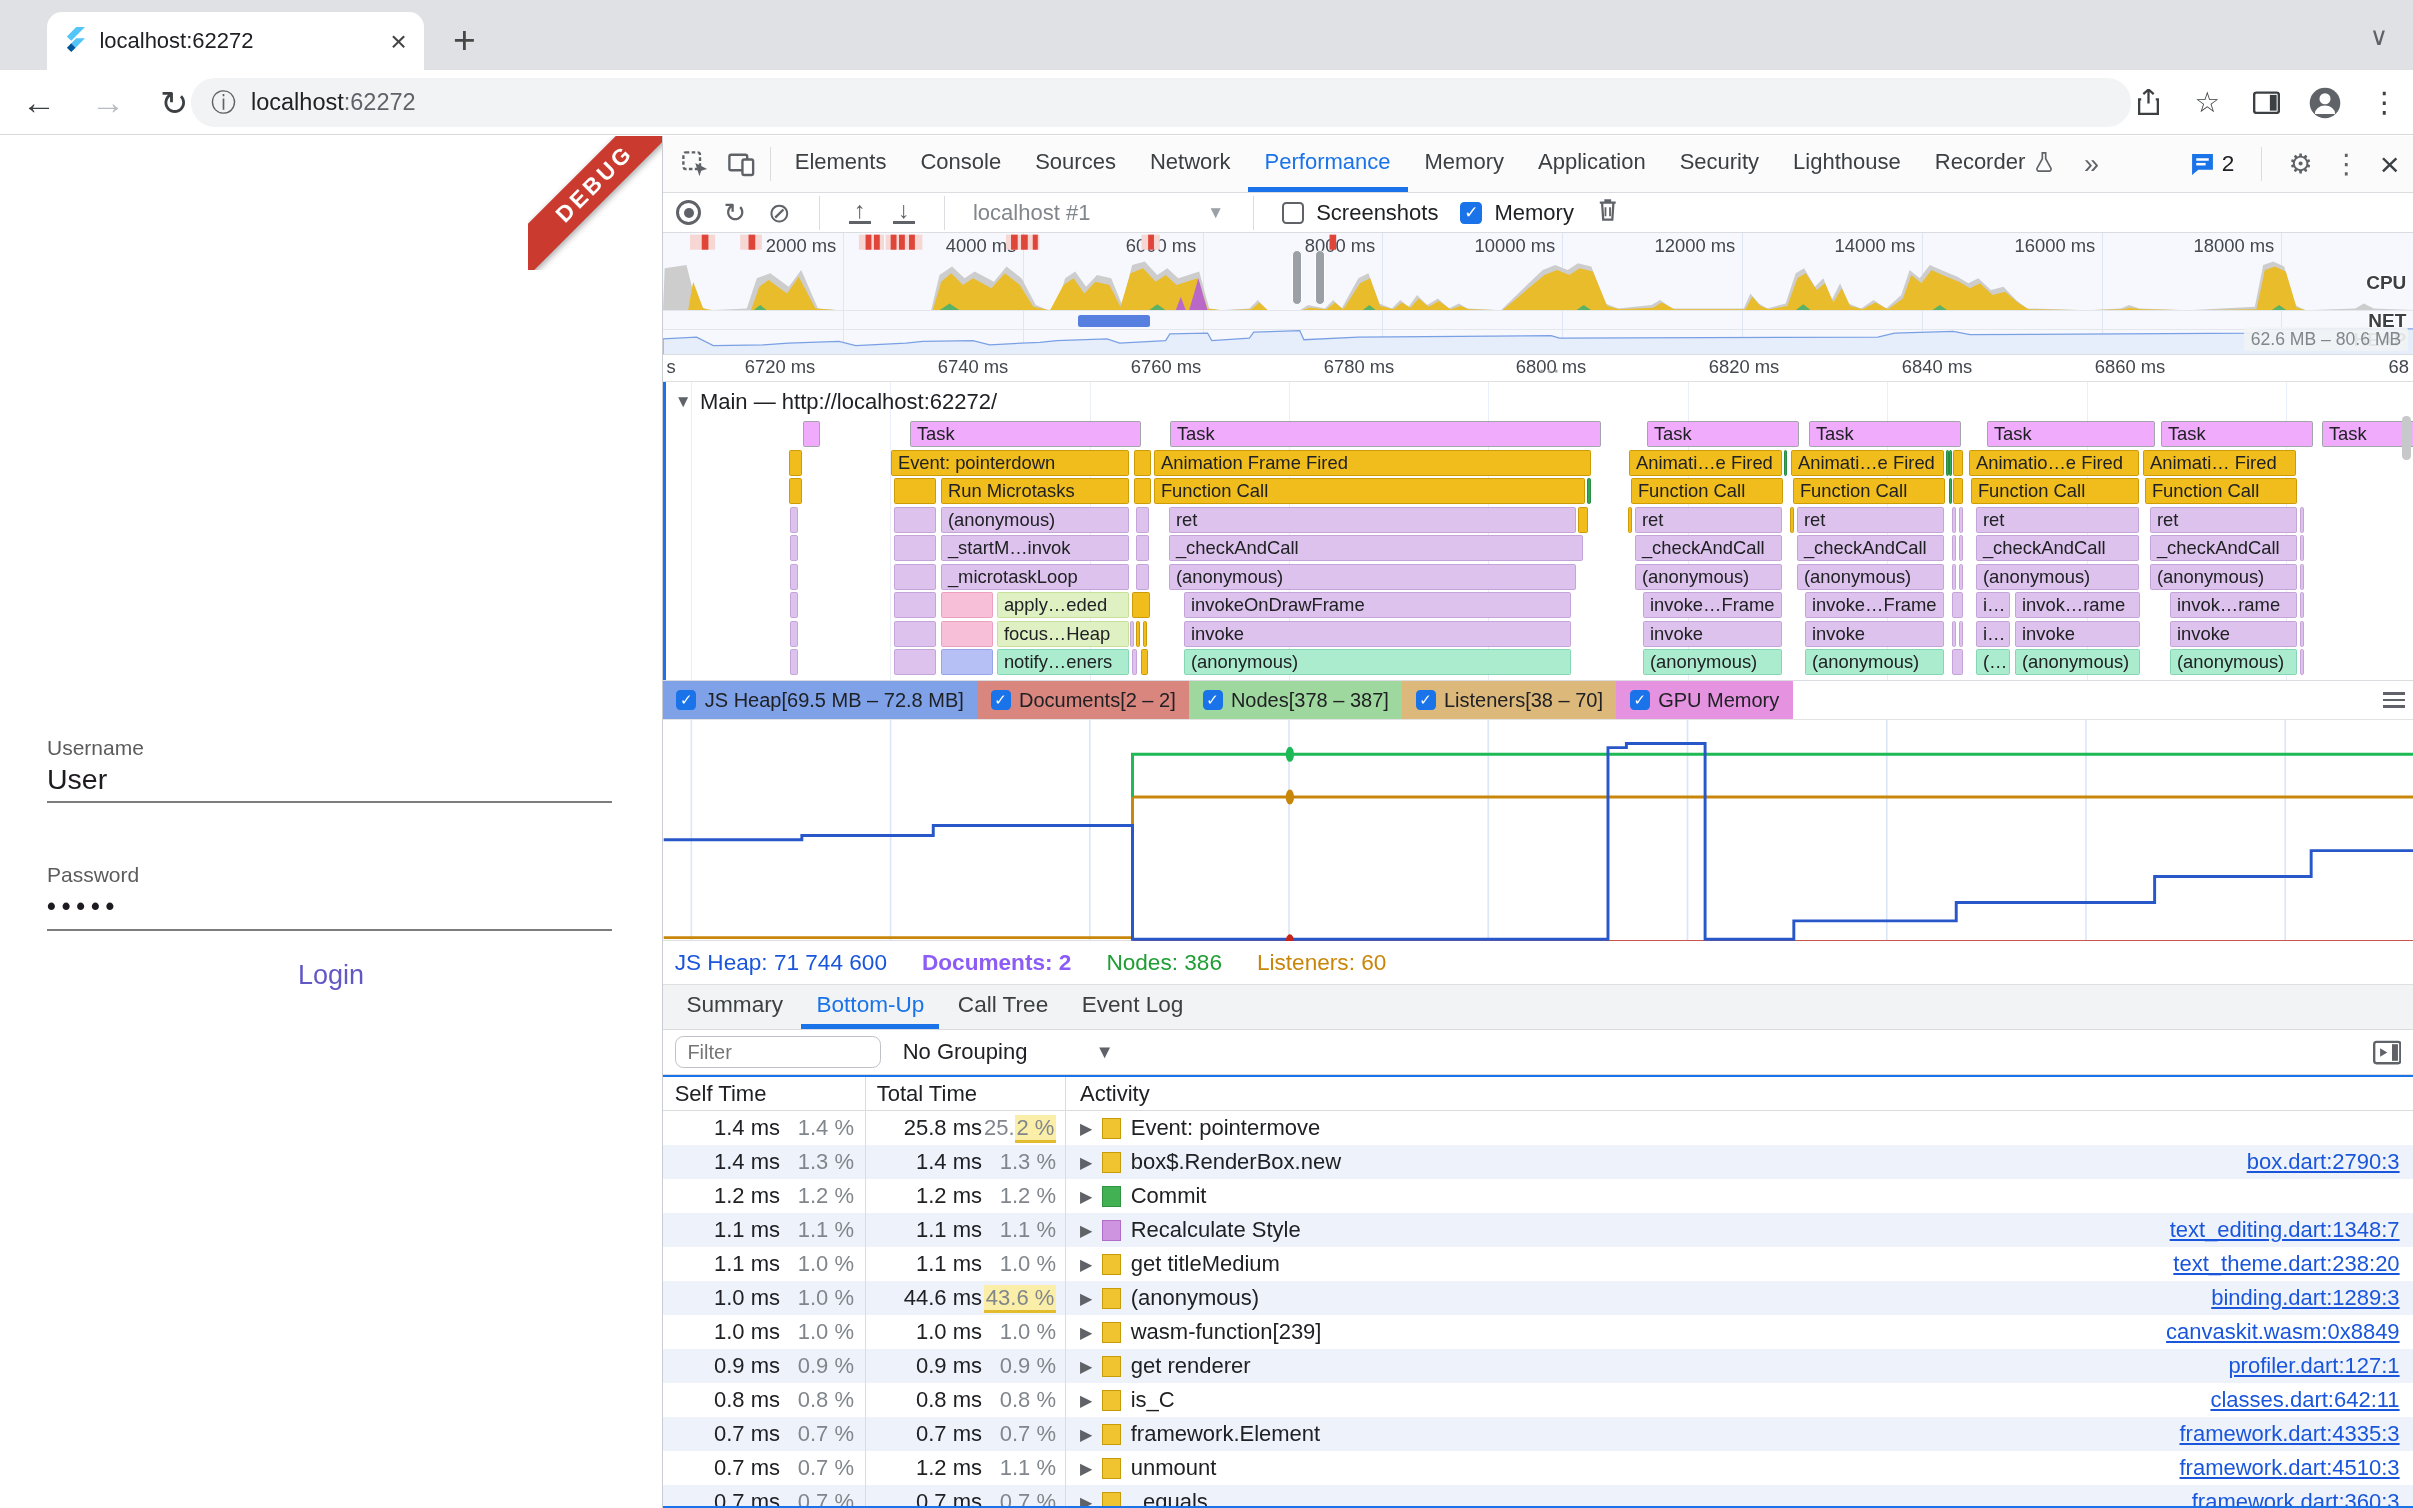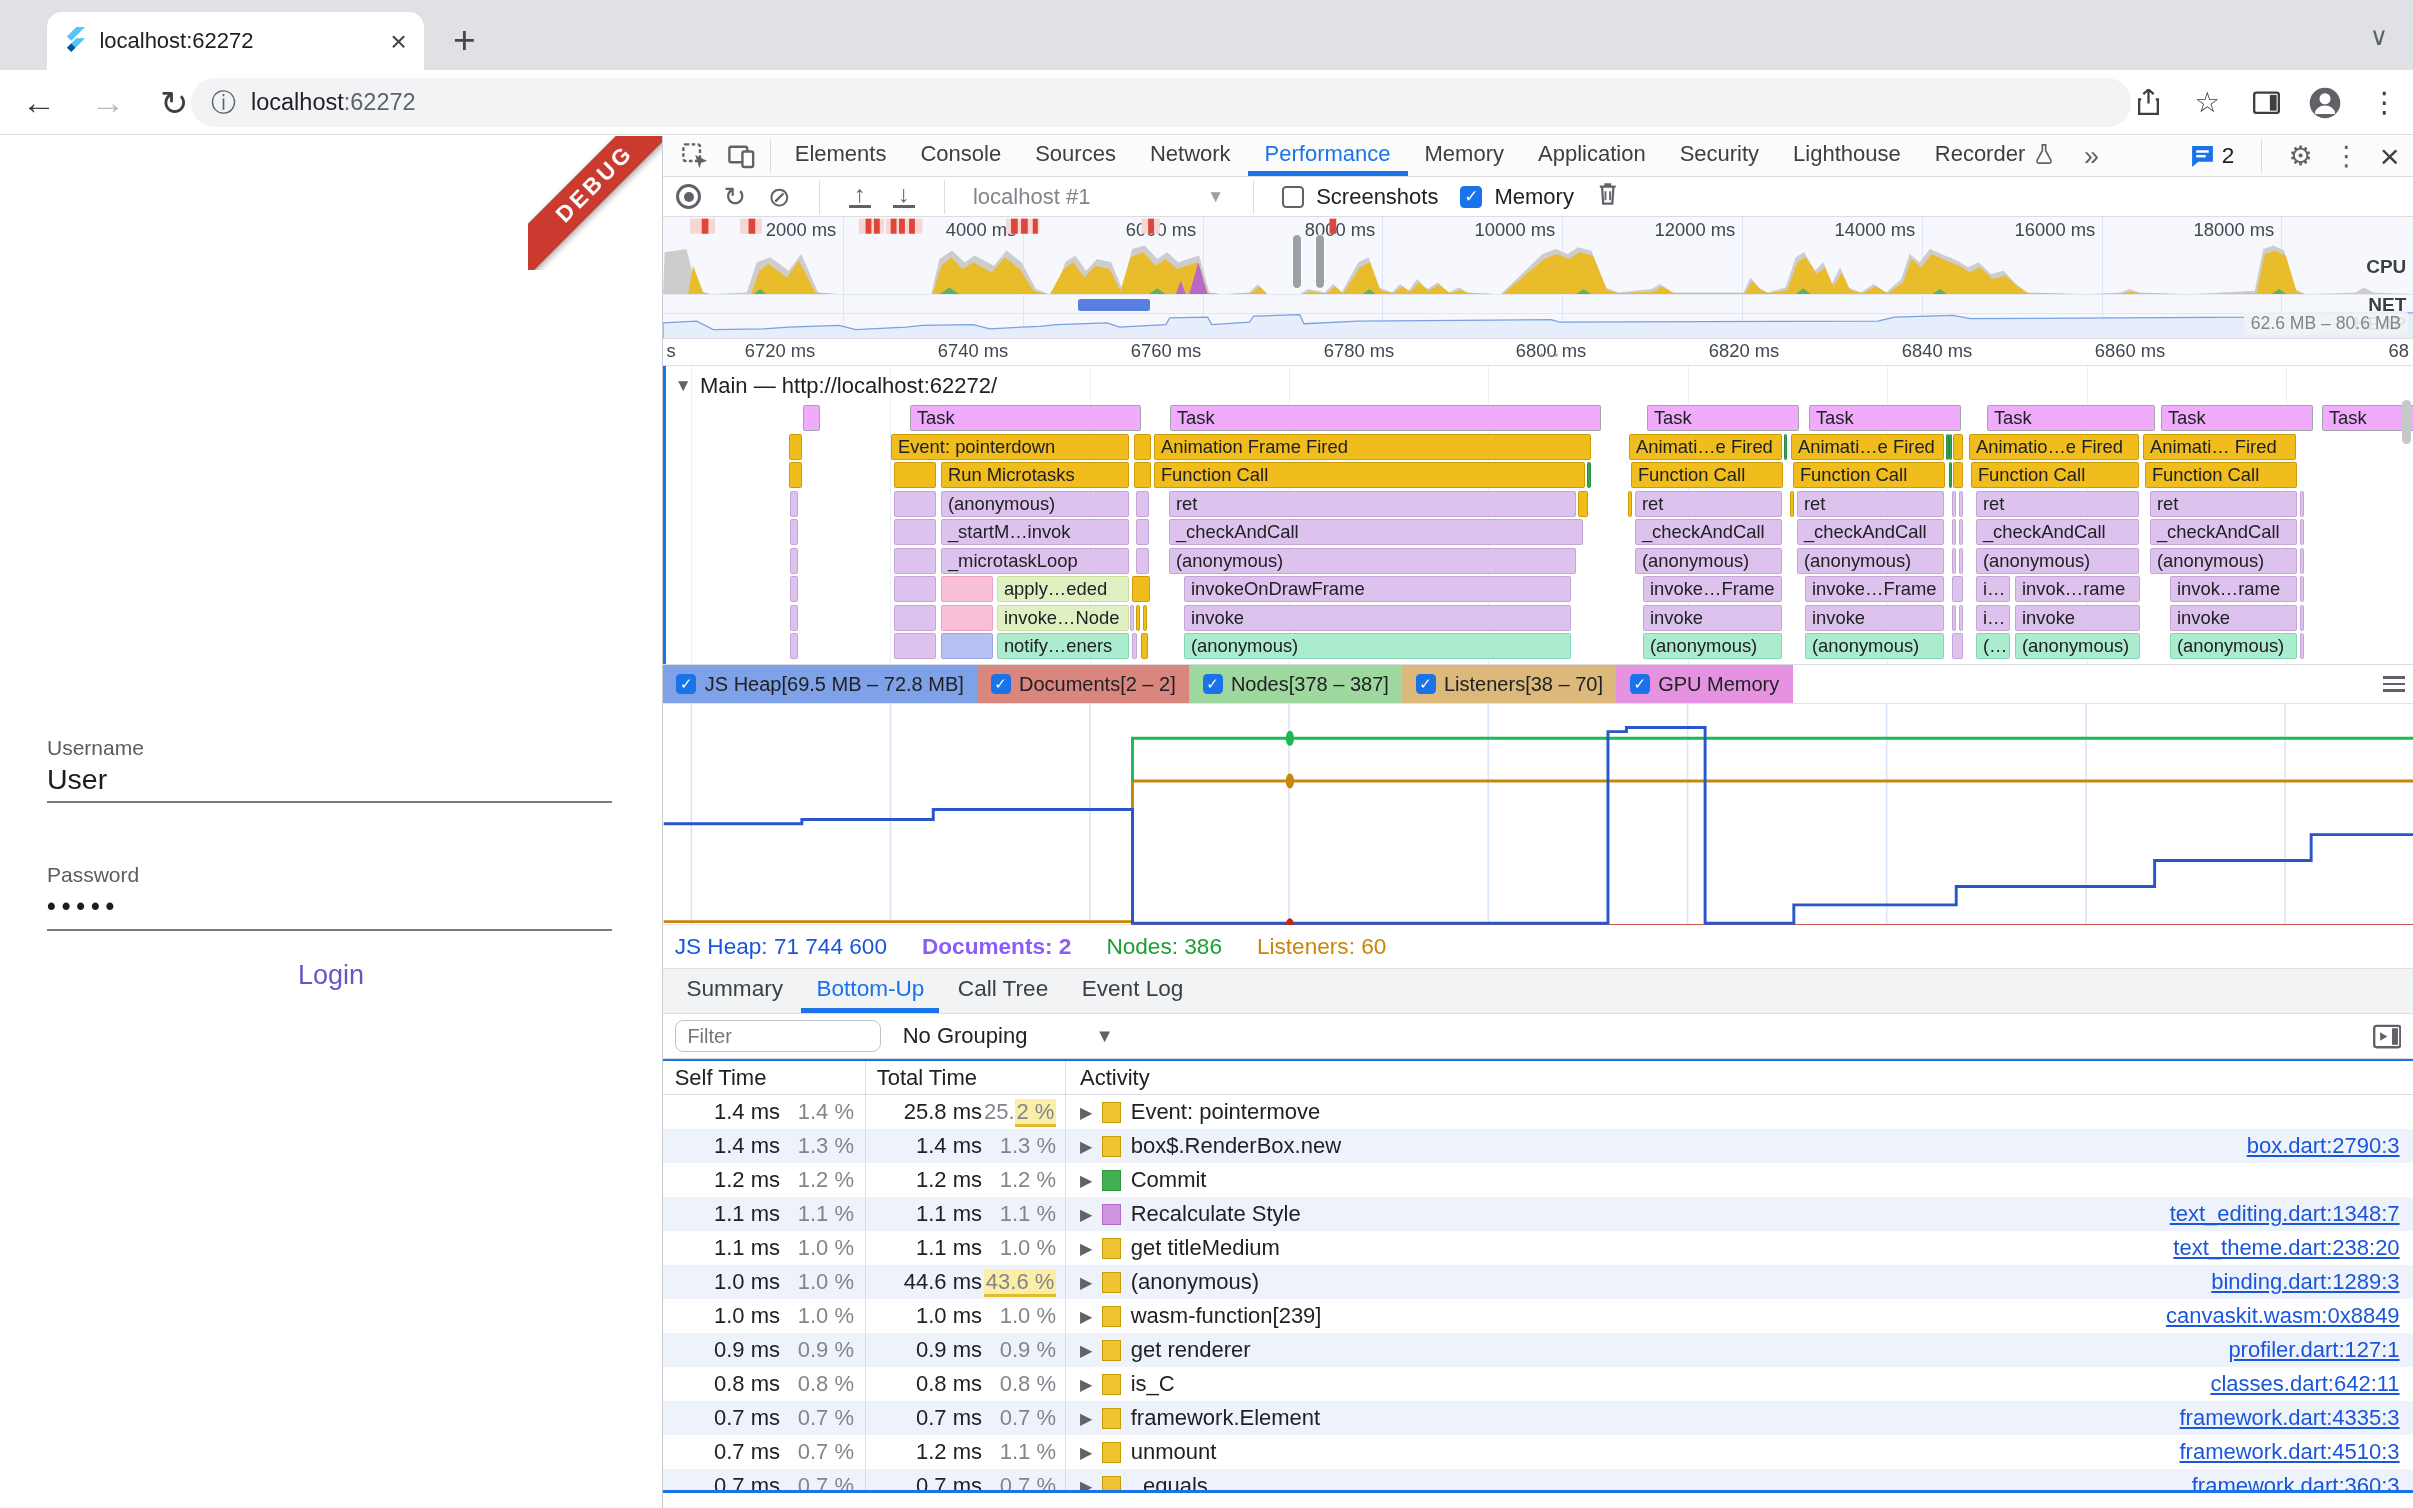--- a/index.html
+++ b/index.html
@@ -24,21 +24,21 @@
   .page{position:absolute;left:0;top:136px;width:662px;height:1373px;background:#fff;}
   .ribbon-wrap{position:absolute;left:528px;top:0;width:134px;height:134px;overflow:hidden;}
   .ribbon{position:absolute;left:-59px;top:28.5px;width:251px;height:37px;background:#cb3a2f;transform:rotate(-45deg);display:flex;align-items:center;justify-content:center;color:#fff;font-size:22.6px;font-weight:bold;letter-spacing:3.4px;box-shadow:0 2.5px 6.7px rgba(0,0,0,.35);}
   .fld-label{position:absolute;left:47px;font-size:21px;color:#5c5c5c;}
   .fld-value{position:absolute;left:47px;font-size:28.5px;color:#1d1b20;}
   .fld-line{position:absolute;left:47px;width:565px;height:1.7px;background:#7c7c7c;}
   .pwd{letter-spacing:5.9px;font-size:25px;font-weight:bold;}
   .login-btn{position:absolute;left:0;width:662px;text-align:center;font-size:27px;color:#6258c5;font-weight:500;}
   
   .devtools{position:absolute;left:662px;top:136px;width:1751px;height:1373px;background:#fff;border-left:0.8px solid #c9ccd1;box-sizing:border-box;}
-  .dt-tabs{height:41px;display:flex;align-items:stretch;background:#fbfbfc;border-bottom:0.8px solid #dadce0;box-sizing:border-box;padding-left:10px;}
+  .dt-tabs{height:57px;display:flex;align-items:stretch;background:#fbfbfc;border-bottom:0.8px solid #dadce0;box-sizing:border-box;padding-left:10px;}
   .ti{display:flex;align-items:center;margin:0 8.4px;}
   .vsep{width:0.8px;background:#dadce0;height:34px;align-self:center;margin:0 6.7px;}
   .dt-tab{display:flex;align-items:center;padding:0 17px;font-size:22px;color:#3c4043;border-bottom:5px solid transparent;box-sizing:border-box;white-space:nowrap;}
   .dt-tab.active{color:#1a73e8;border-bottom-color:#1a73e8;}
   .dt-tab svg{margin-left:8.4px;}
   .more-tabs{display:flex;align-items:center;font-size:27px;color:#5f6368;padding:0 13.4px;}
   .dt-tabs-right{margin-left:auto;display:flex;align-items:center;gap:20px;padding-right:13.4px;}
   .msg-badge{display:flex;align-items:center;gap:6.7px;font-size:22.6px;color:#202124;}
   .uicon{font-size:27px;color:#5f6368;}
   .close-x{font-size:34px;color:#3c4043;}
@@ -388,21 +388,21 @@
           <div class="fb c-p" style="left: 278px; top: 125px; width: 188px;">(anonymous)</div>
           <div class="fb c-p" style="left: 231px; top: 153px; width: 42px;"></div>
           <div class="fb c-p" style="left: 278px; top: 153px; width: 188px;">_startM…invok</div>
           <div class="fb c-p" style="left: 231px; top: 182px; width: 42px;"></div>
           <div class="fb c-p" style="left: 278px; top: 182px; width: 188px;">_microtaskLoop</div>
           <div class="fb c-p" style="left: 231px; top: 210px; width: 42px;"></div>
           <div class="fb c-pink" style="left: 278px; top: 210px; width: 52px;"></div>
           <div class="fb c-lime" style="left: 334px; top: 210px; width: 132px;">apply…eded</div>
           <div class="fb c-p" style="left: 231px; top: 239px; width: 42px;"></div>
           <div class="fb c-pink" style="left: 278px; top: 239px; width: 52px;"></div>
-          <div class="fb c-lime" style="left: 334px; top: 239px; width: 132px;">invoke…Node</div>
+          <div class="fb c-lime" style="left: 334px; top: 239px; width: 132px;">focus…Heap</div>
           <div class="fb c-p" style="left: 231px; top: 267px; width: 42px;"></div>
           <div class="fb c-peri" style="left: 278px; top: 267px; width: 52px;"></div>
           <div class="fb c-mint" style="left: 334px; top: 267px; width: 132px;">notify…eners</div>
           <div class="fb c-y" style="left: 471px; top: 68px; width: 17px;"></div>
           <div class="fb c-y" style="left: 471px; top: 96px; width: 17px;"></div>
           <div class="fb c-p thin" style="left: 473px; top: 125px; width: 13.4px;"></div>
           <div class="fb c-p thin" style="left: 473px; top: 153px; width: 13.4px;"></div>
           <div class="fb c-p thin" style="left: 473px; top: 182px; width: 13.4px;"></div>
           <div class="fb c-y" style="left: 469px; top: 210px; width: 18.4px;"></div>
           <div class="fb c-p thin" style="left: 467px; top: 239px; width: 4.2px;"></div>

